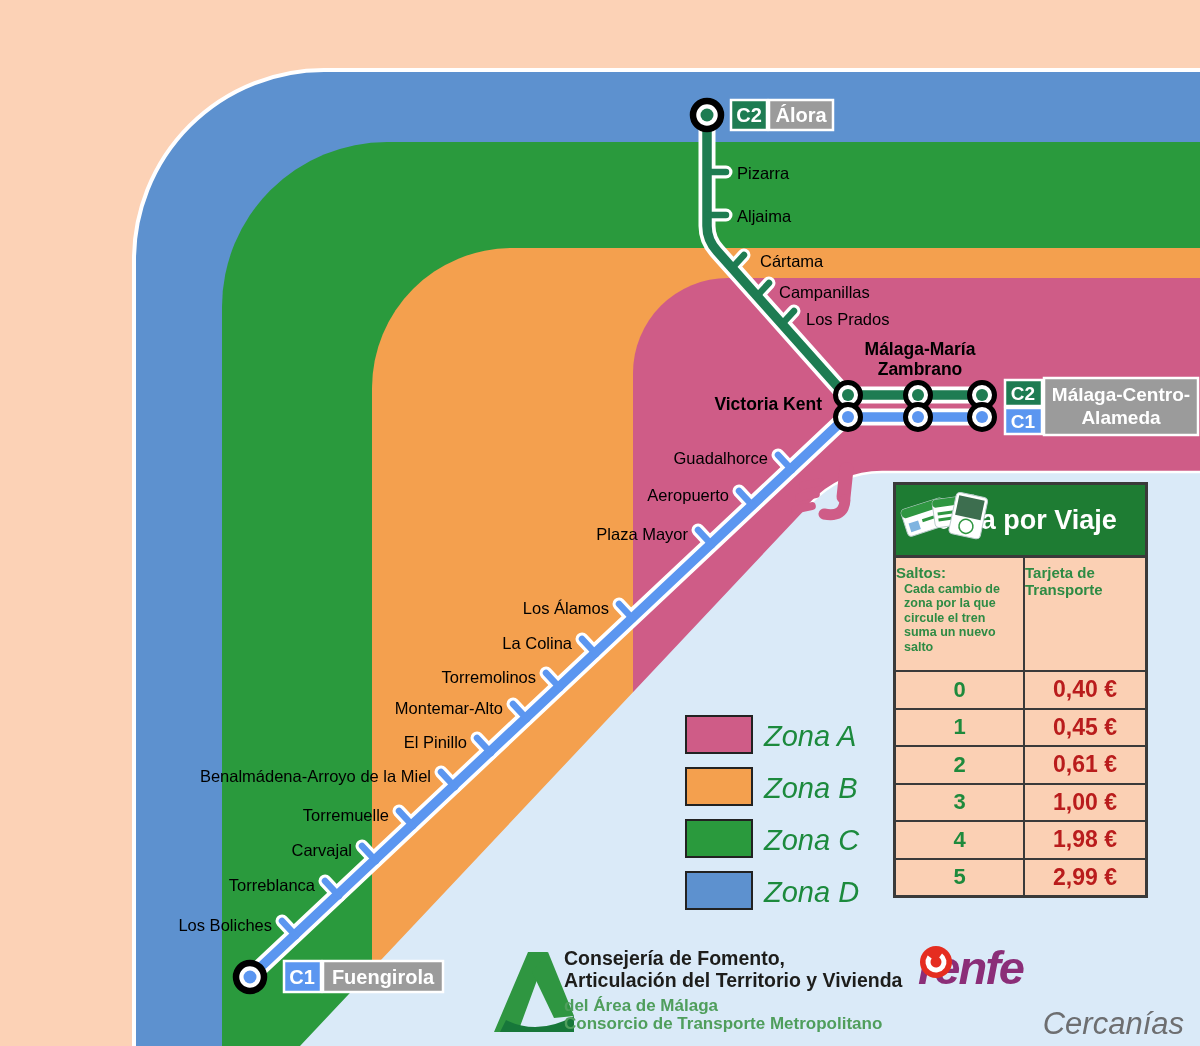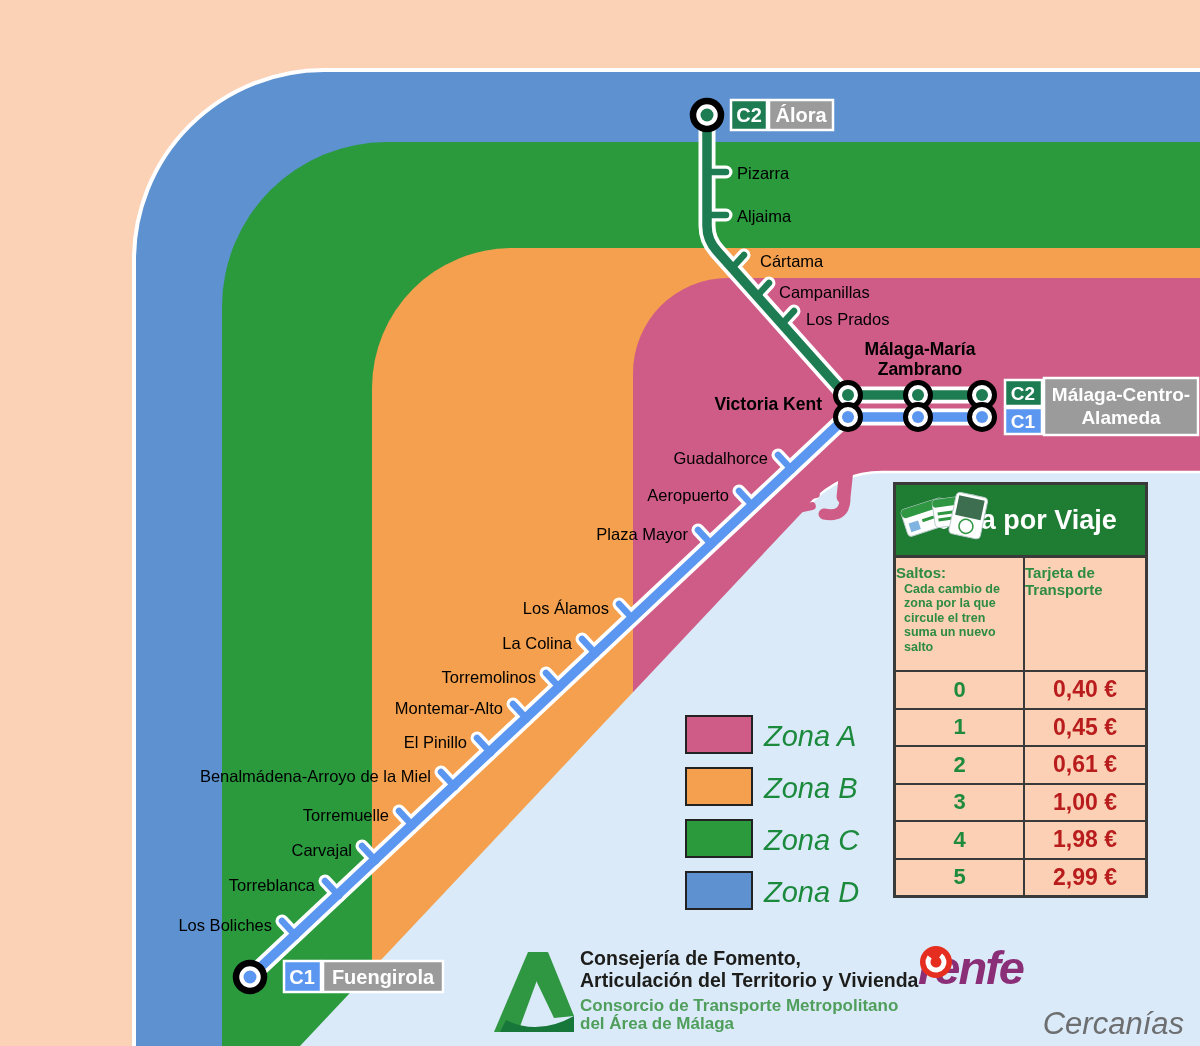--- a/index.html
+++ b/index.html
@@ -34,21 +34,21 @@
   .fh-note{font-size:12.5px;font-weight:bold;line-height:1.17;padding:0 8px;}
   .fh-cards{margin-top:2px;}
   .fare-row{flex:1;display:flex;border-top:2.5px solid #3a3a3a;}
   .fr-n{width:129px;box-sizing:border-box;border-right:2.5px solid #3a3a3a;
     display:flex;align-items:center;justify-content:center;
     color:#1e8a3c;font-size:22px;font-weight:bold;}
   .fr-p{flex:1;display:flex;align-items:center;justify-content:center;
     color:#b91c1c;font-size:23px;font-weight:bold;}
   
   .junta-logo{position:absolute;left:488px;top:946px;z-index:6;}
-  .consejeria{position:absolute;left:580px;top:948px;z-index:6;line-height:1.12;}
+  .consejeria{position:absolute;left:564px;top:948px;z-index:6;line-height:1.12;}
   .consejeria .dark{font-size:19.5px;font-weight:bold;color:#1d1d1b;}
   .consejeria .green{font-size:17px;font-weight:bold;color:#4f9e5c;line-height:1.1;}
   .consejeria .gap{height:5px;}
   .renfe-block{position:absolute;left:918px;top:944px;width:272px;z-index:6;}
   .renfe-word{
     font-size:47px;font-weight:bold;font-style:italic;color:#8b2e78;
     letter-spacing:-2px;line-height:1;
   }
   .cercanias-row{display:flex;align-items:center;justify-content:flex-end;margin-top:15px;}
   .cercanias-word{font-size:31px;font-style:italic;color:#6d6e70;margin-right:6px;}
@@ -237,22 +237,22 @@
     <svg width="90" height="90" viewBox="0 0 90 90">
       <path d="M6,86 L40,6 L60,6 L52,26 L30,86 Z" fill="#2f9641"></path>
       <path d="M44,26 L60,6 L86,70 L66,72 Z" fill="#2f9641"></path>
       <path d="M18,74 Q50,90 86,70 L86,86 L12,86 Z" fill="#17773a"></path>
     </svg>
   </div>
   <div class="consejeria">
     <div class="dark">Consejería de Fomento,</div>
     <div class="dark">Articulación del Territorio y Vivienda</div>
     <div class="gap"></div>
+    <div class="green">del Área de Málaga</div>
     <div class="green">Consorcio de Transporte Metropolitano</div>
-    <div class="green">del Área de Málaga</div>
   </div>
 
   <div class="renfe-block">
     <div class="renfe-word">renfe</div>
     <div class="cercanias-row">
       <span class="cercanias-word">Cercanías</span>
       <span>
         <svg width="36" height="36" viewBox="0 0 36 36">
           <circle cx="18" cy="18" r="16" fill="#e52d20"></circle>
           <circle cx="18" cy="18" r="8" fill="none" stroke="#fff" stroke-width="5" stroke-dasharray="38 13" transform="rotate(-55 18 18)"></circle>

